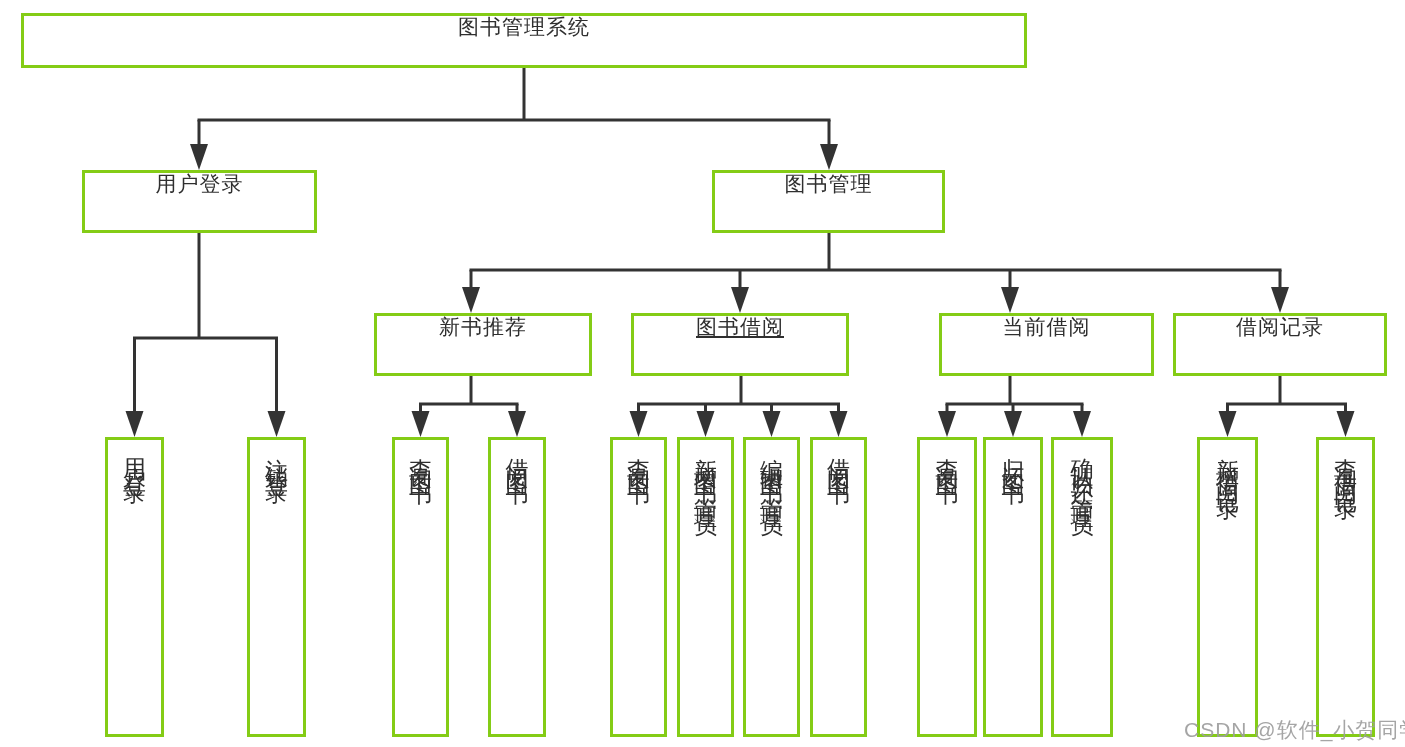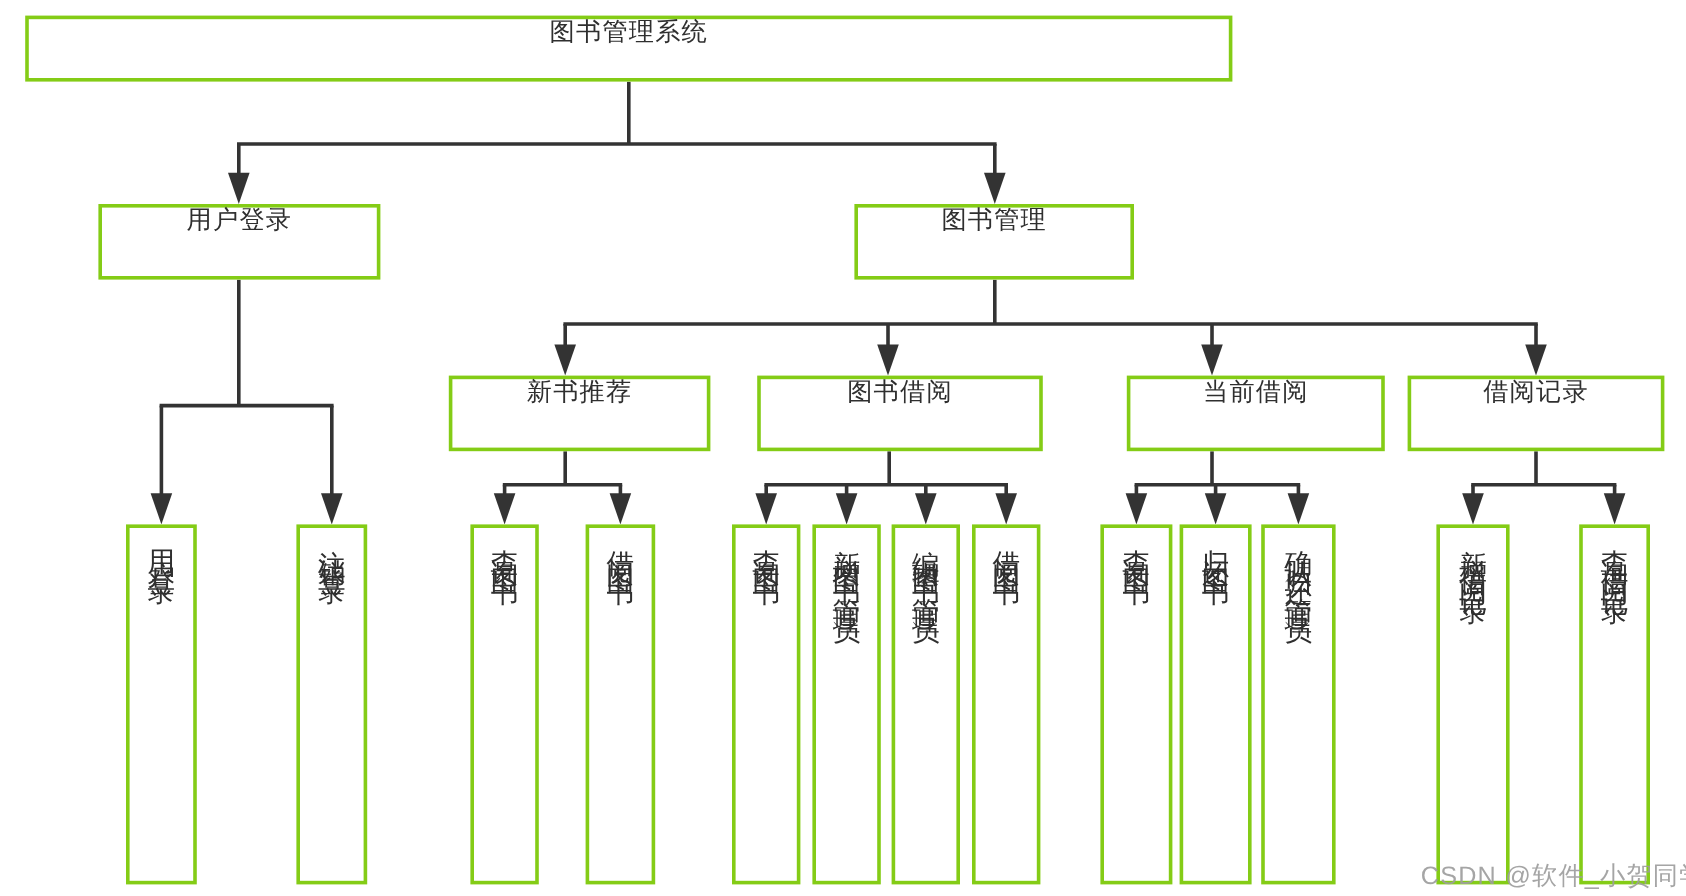--- a/index.html
+++ b/index.html
@@ -38,21 +38,21 @@
     color: #2f2f2f;
   }
   
   .n-root   { left: 21px;  top: 13px;  width: 1006px; height: 55px; }
   
   .n-login  { left: 82px;  top: 170px; width: 235px; height: 63px; }
   .n-mgmt   { left: 712px; top: 170px; width: 233px; height: 63px; }
   
   .n-l3 { top: 313px; height: 63px; }
   .n-new    { left: 348px;  width: 218px; margin-left: 26px; }
-  .n-borrow { left: 631px;  width: 238px; }
+  .n-borrow { left: 631px;  width: 218px; text-decoration: underline; }
   .n-cur    { left: 902px;  width: 215px; margin-left: 37px; }
   .n-rec    { left: 1173px; width: 214px; }
   
   .leaf { top: 437px; height: 300px; }
   .lf-a1 { left: 105px;  width: 59px; }
   .lf-a2 { left: 247px;  width: 59px; }
   .lf-b1 { left: 392px;  width: 57px; }
   .lf-b2 { left: 488px;  width: 58px; }
   .lf-c1 { left: 610px;  width: 57px; }
   .lf-c2 { left: 677px;  width: 57px; }

